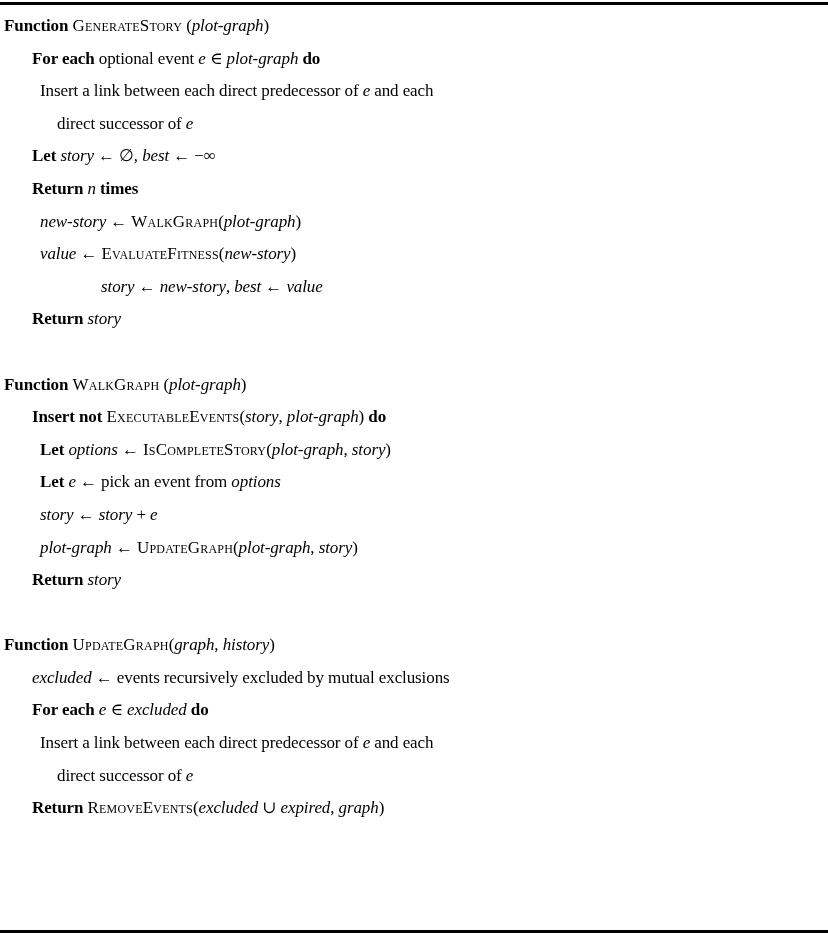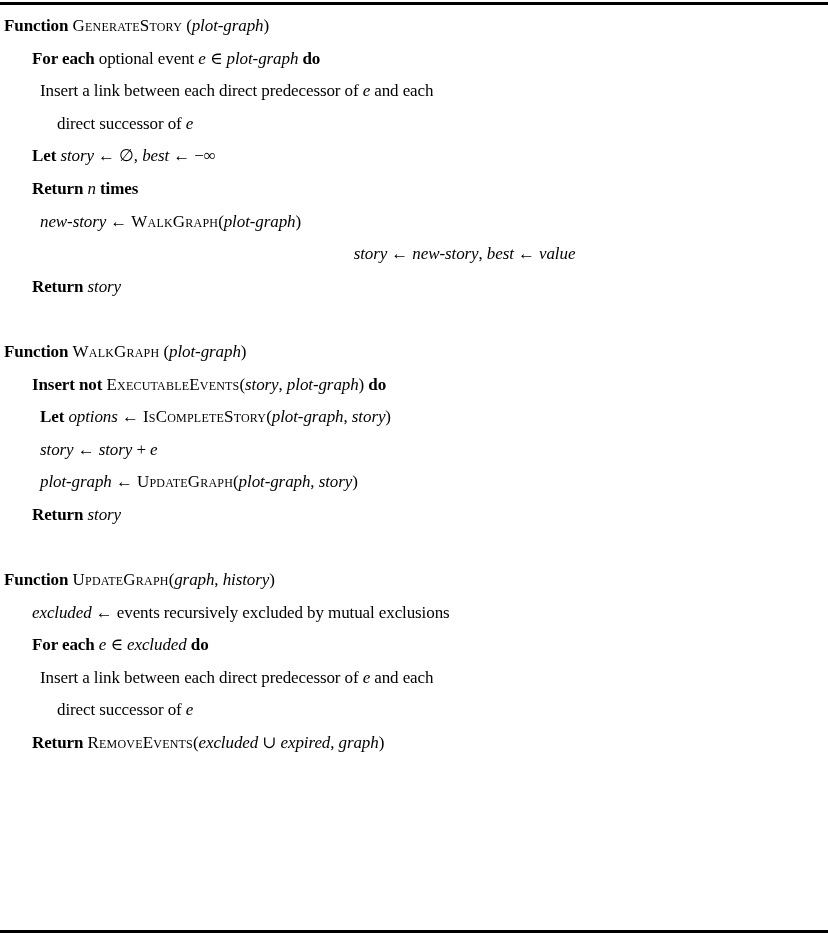--- a/index.html
+++ b/index.html
@@ -47,21 +47,21 @@
     white-space: pre;
     letter-spacing: -0.1px;
     font-weight: normal;
     font-style: normal;
   }
 
   
   .ind-0 { padding-left: 4px; }
   .ind-1 { padding-left: 32px; }
   .ind-2 { padding-left: 40px; }
-  .ind-3 { padding-left: 101px; text-align: center; }
+  .ind-3 { padding-left: 101px; }
   .ind-4 { padding-left: 57px; }
 
   .blank-line { height: 32.6px; }
 
   
   .kw { font-weight: bold; }
   .var { font-style: italic; }
   .sc {
     font-variant: small-caps;
     font-style: normal;
@@ -79,26 +79,28 @@
   <div class="rule rule-top"></div>
 
   <div id="code-body">
       <div class="code-line ind-0"><span class="kw">Function</span><span class="plain"> </span><span class="sc">GenerateStory</span><span class="plain"> (</span><span class="var">plot-graph</span><span class="plain">)</span></div>
       <div class="code-line ind-1"><span class="kw">For each</span><span class="plain"> optional event </span><span class="var">e</span><span class="sym"> ∈ </span><span class="var">plot-graph</span><span class="plain"> </span><span class="kw">do</span></div>
       <div class="code-line ind-2"><span class="plain">Insert a link between each direct predecessor of </span><span class="var">e</span><span class="plain"> and each</span></div>
       <div class="code-line ind-4"><span class="plain">direct successor of </span><span class="var">e</span></div>
       <div class="code-line ind-1"><span class="kw">Let</span><span class="plain"> </span><span class="var">story</span><span class="sym"> ← ∅, </span><span class="var">best</span><span class="sym"> ← −∞</span></div>
       <div class="code-line ind-1"><span class="kw">Return</span><span class="plain"> </span><span class="var">n</span><span class="plain"> </span><span class="kw">times</span></div>
       <div class="code-line ind-2"><span class="var">new-story</span><span class="sym"> ← </span><span class="sc">WalkGraph</span><span class="plain">(</span><span class="var">plot-graph</span><span class="plain">)</span></div>
+      <div class="code-line ind-2"><span class="var">value</span><span class="sym"> ← </span><span class="sc">EvaluateFitness</span><span class="plain">(</span><span class="var">new-story</span><span class="plain">)</span></div>
       <div class="code-line ind-3"><span class="var">story</span><span class="sym"> ← </span><span class="var">new-story</span><span class="plain">, </span><span class="var">best</span><span class="sym"> ← </span><span class="var">value</span></div>
       <div class="code-line ind-1"><span class="kw">Return</span><span class="plain"> </span><span class="var">story</span></div>
       <div class="blank-line"></div>
       <div class="code-line ind-0"><span class="kw">Function</span><span class="plain"> </span><span class="sc">WalkGraph</span><span class="plain"> (</span><span class="var">plot-graph</span><span class="plain">)</span></div>
       <div class="code-line ind-1"><span class="kw">Insert not</span><span class="plain"> </span><span class="sc">ExecutableEvents</span><span class="plain">(</span><span class="var">story</span><span class="plain">, </span><span class="var">plot-graph</span><span class="plain">) </span><span class="kw">do</span></div>
       <div class="code-line ind-2"><span class="kw">Let</span><span class="plain"> </span><span class="var">options</span><span class="sym"> ← </span><span class="sc">IsCompleteStory</span><span class="plain">(</span><span class="var">plot-graph</span><span class="plain">, </span><span class="var">story</span><span class="plain">)</span></div>
+      <div class="code-line ind-2"><span class="kw">Let</span><span class="plain"> </span><span class="var">e</span><span class="sym"> ← </span><span class="plain">pick an event from </span><span class="var">options</span></div>
       <div class="code-line ind-2"><span class="var">story</span><span class="sym"> ← </span><span class="var">story</span><span class="sym"> + </span><span class="var">e</span></div>
       <div class="code-line ind-2"><span class="var">plot-graph</span><span class="sym"> ← </span><span class="sc">UpdateGraph</span><span class="plain">(</span><span class="var">plot-graph</span><span class="plain">, </span><span class="var">story</span><span class="plain">)</span></div>
       <div class="code-line ind-1"><span class="kw">Return</span><span class="plain"> </span><span class="var">story</span></div>
       <div class="blank-line"></div>
       <div class="code-line ind-0"><span class="kw">Function</span><span class="plain"> </span><span class="sc">UpdateGraph</span><span class="plain">(</span><span class="var">graph</span><span class="plain">, </span><span class="var">history</span><span class="plain">)</span></div>
       <div class="code-line ind-1"><span class="var">excluded</span><span class="sym"> ← </span><span class="plain">events recursively excluded by mutual exclusions</span></div>
       <div class="code-line ind-1"><span class="kw">For each</span><span class="plain"> </span><span class="var">e</span><span class="sym"> ∈ </span><span class="var">excluded</span><span class="plain"> </span><span class="kw">do</span></div>
       <div class="code-line ind-2"><span class="plain">Insert a link between each direct predecessor of </span><span class="var">e</span><span class="plain"> and each</span></div>
       <div class="code-line ind-4"><span class="plain">direct successor of </span><span class="var">e</span></div>
       <div class="code-line ind-1"><span class="kw">Return</span><span class="plain"> </span><span class="sc">RemoveEvents</span><span class="plain">(</span><span class="var">excluded</span><span class="sym"> ∪ </span><span class="var">expired</span><span class="plain">, </span><span class="var">graph</span><span class="plain">)</span></div>

